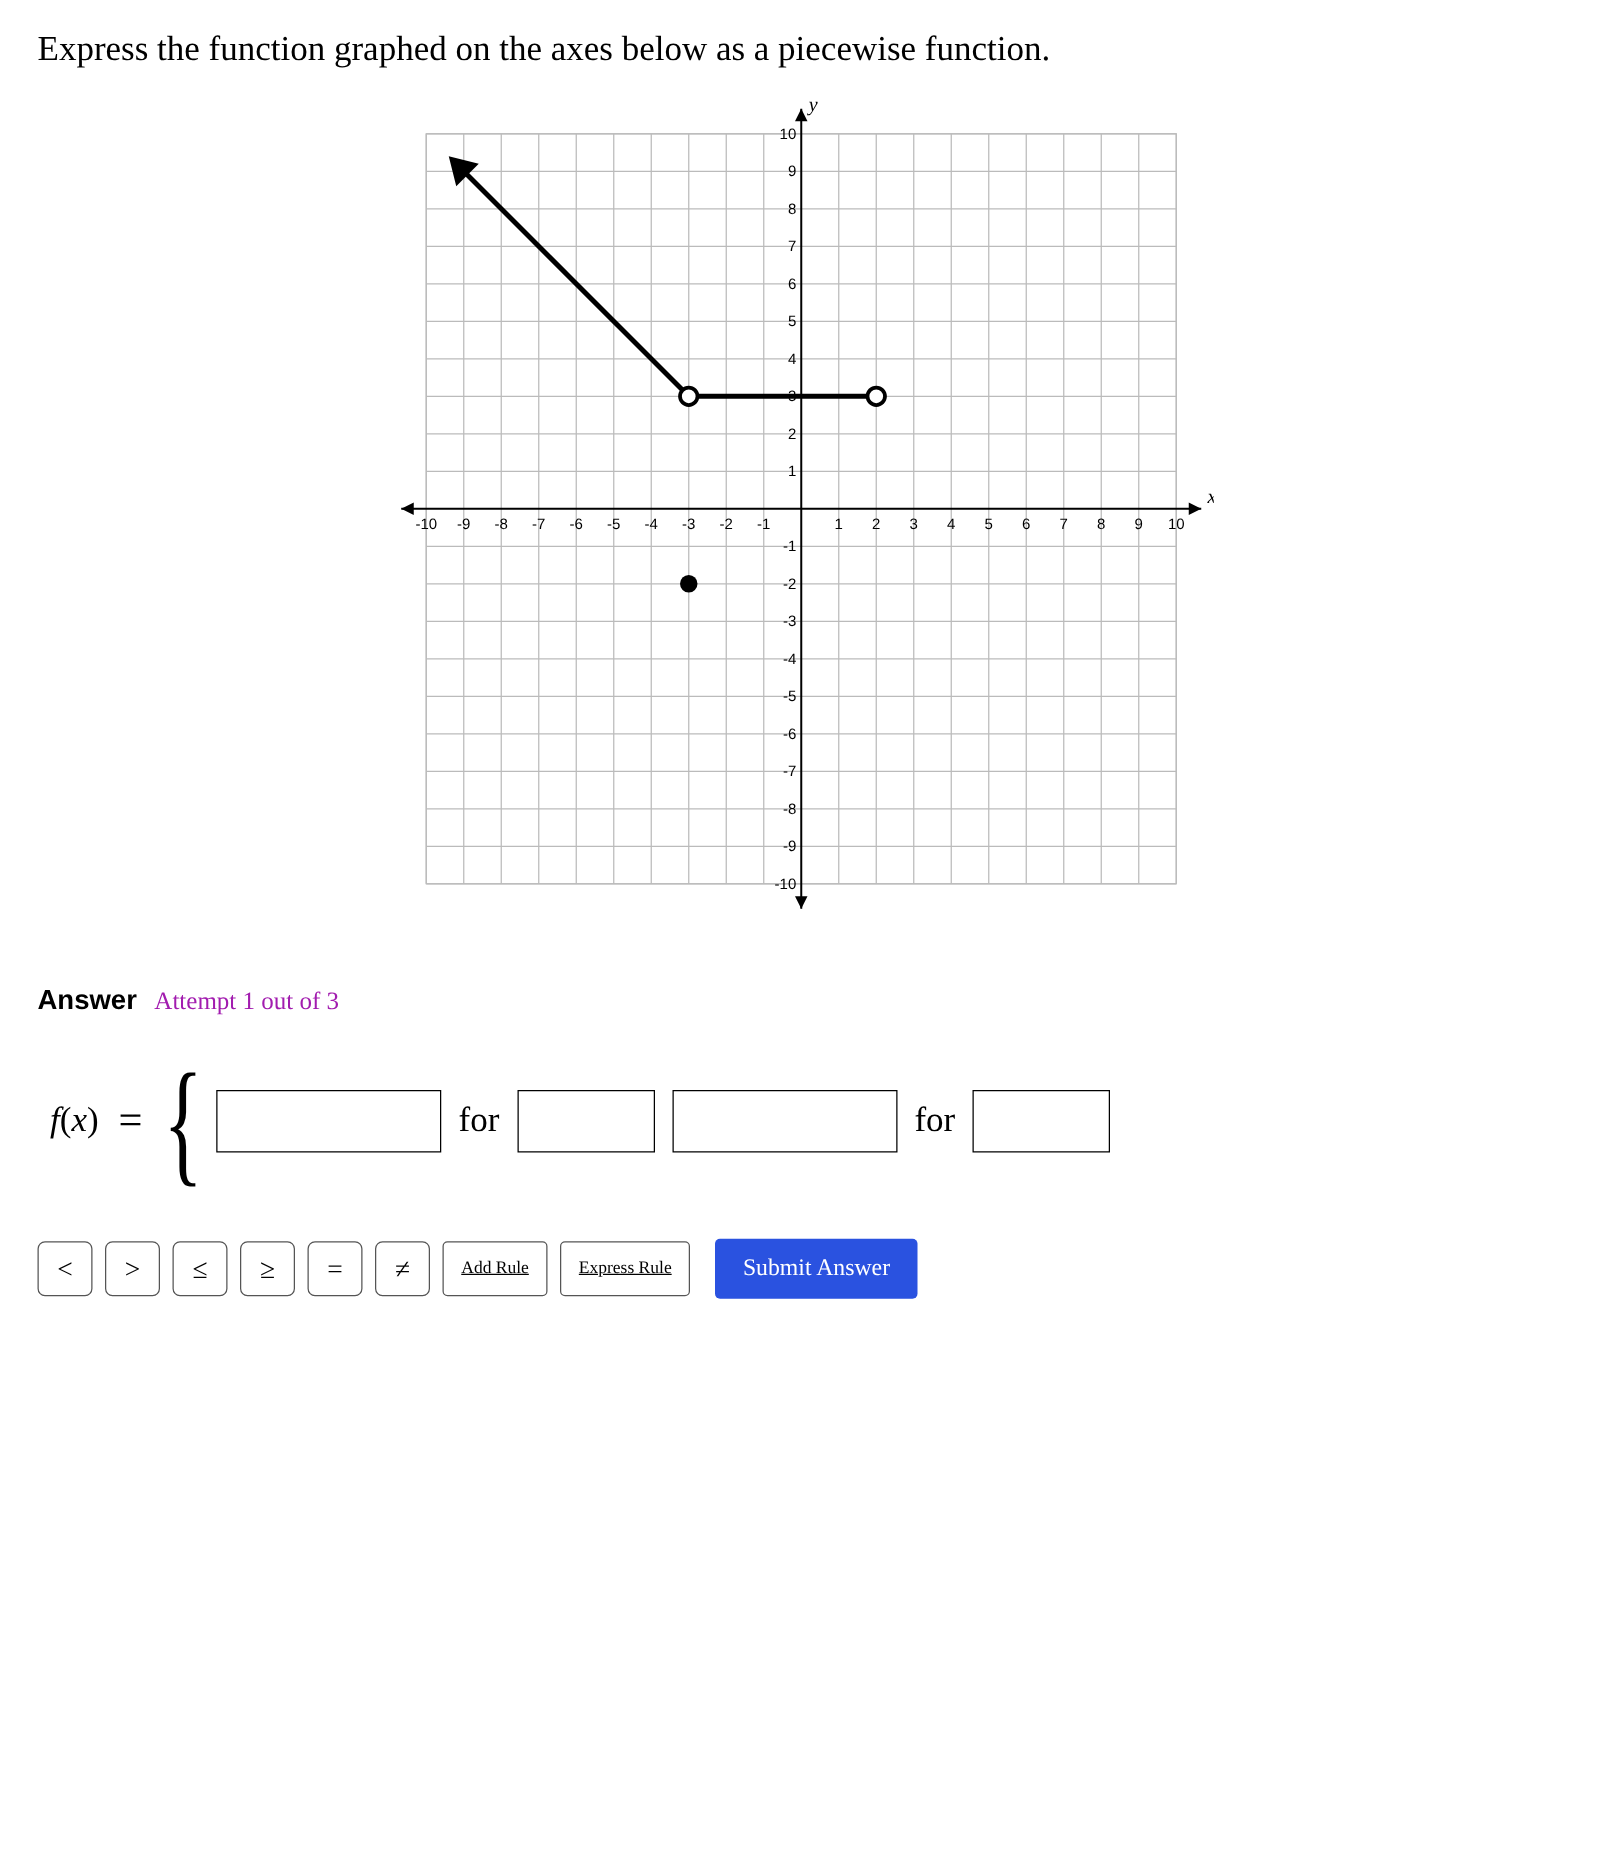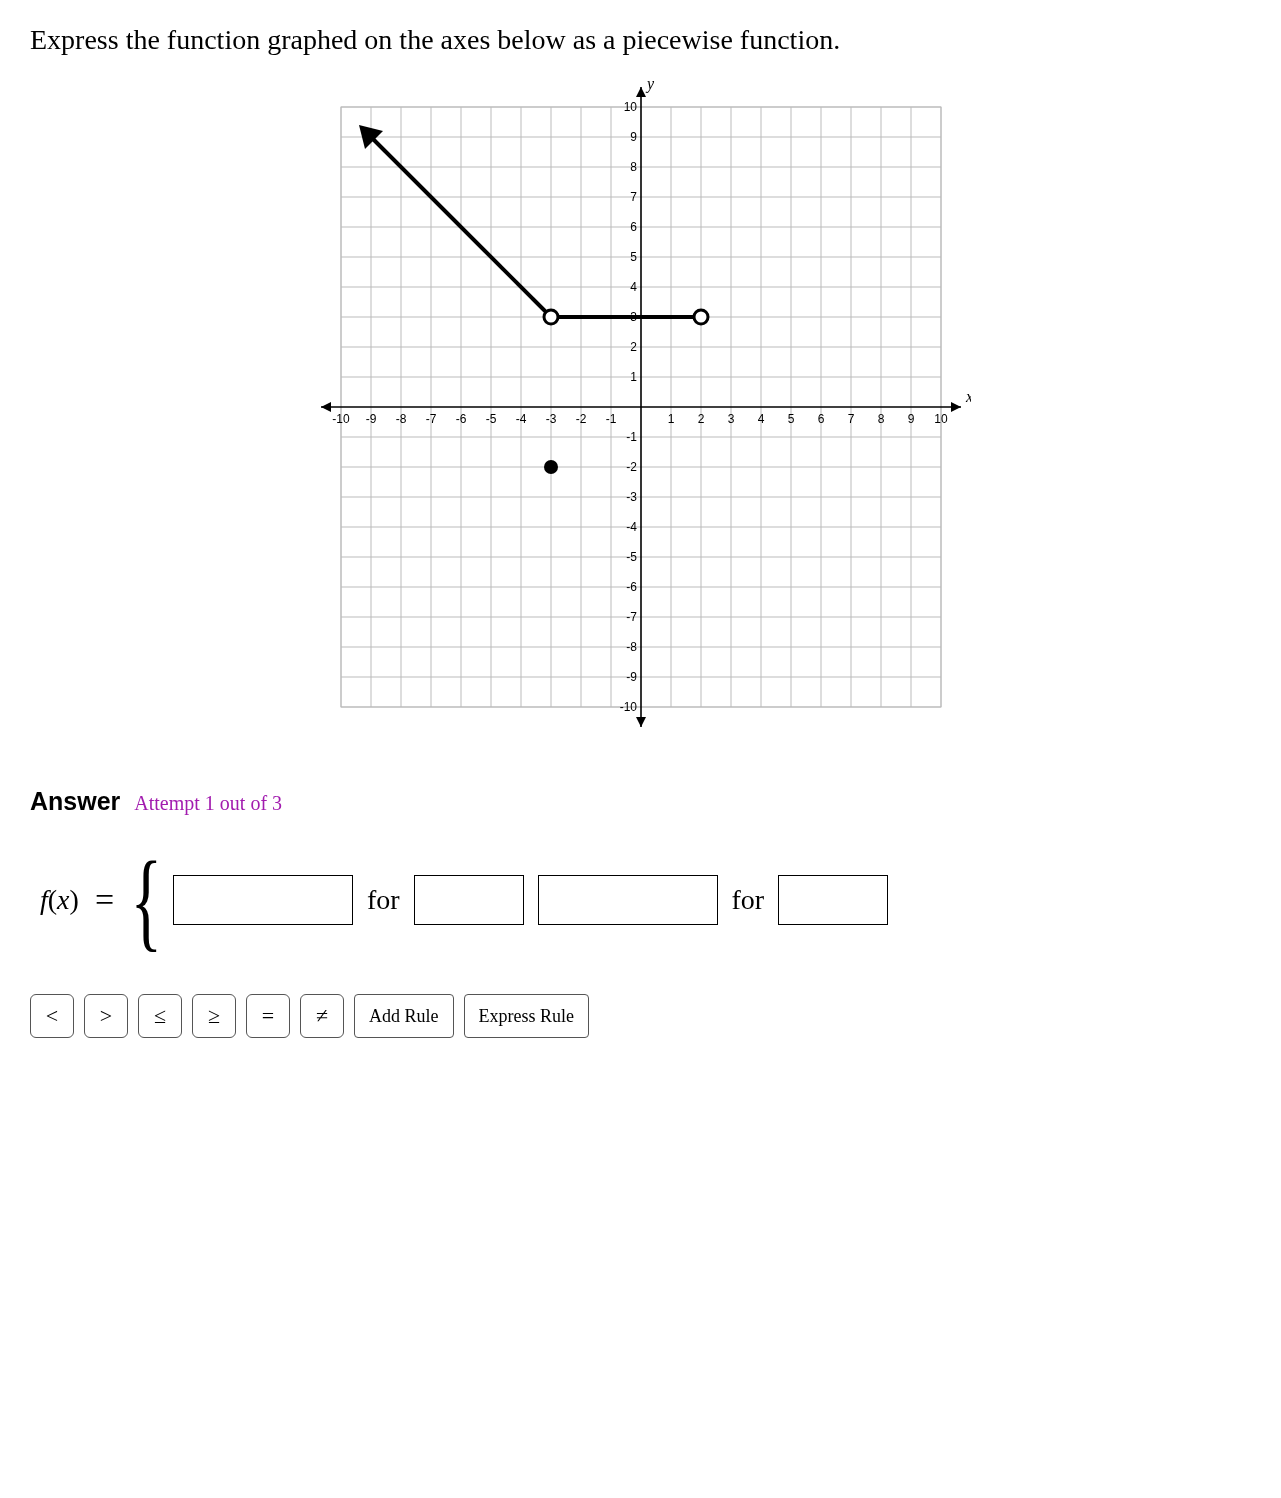--- a/index.html
+++ b/index.html
@@ -25,21 +25,21 @@
   }
   .answer-row {
     display: flex;
     align-items: baseline;
     gap: 14px;
     margin-bottom: 40px;
   }
   .answer-label {
     font-family: "Helvetica Neue", Arial, sans-serif;
     font-weight: 700;
-    font-size: 25px;
+    font-size: 22px;
   }
   .attempt {
     font-family: Georgia, serif;
     color: #a21caf;
     font-size: 20px;
   }
   .piecewise {
     display: flex;
     align-items: center;
     gap: 10px;
@@ -105,24 +105,25 @@
     display: flex;
     align-items: center;
     justify-content: center;
     cursor: pointer;
   }
   .wide-btn {
     height: 44px;
     border: 1px solid #555;
     border-radius: 4px;
     background: #fff;
-    font-size: 18px;
+    font-size: 14px;
     font-family: Georgia, serif;
     padding: 0 14px;
     cursor: pointer;
+    text-decoration: underline;
   }
   .submit {
     height: 48px;
     border: none;
     border-radius: 4px;
     background: #2a52e0;
     color: #fff;
     font-size: 19px;
     font-family: Georgia, serif;
     padding: 0 22px;
@@ -282,13 +283,14 @@
 
 <div class="toolbar">
   <button class="sym-btn">&lt;</button>
   <button class="sym-btn">&gt;</button>
   <button class="sym-btn">≤</button>
   <button class="sym-btn">≥</button>
   <button class="sym-btn">=</button>
   <button class="sym-btn">≠</button>
   <button class="wide-btn">Add Rule</button>
   <button class="wide-btn">Express Rule</button>
+  <button class="submit">Submit Answer</button>
 </div>
 
 </body></html>

